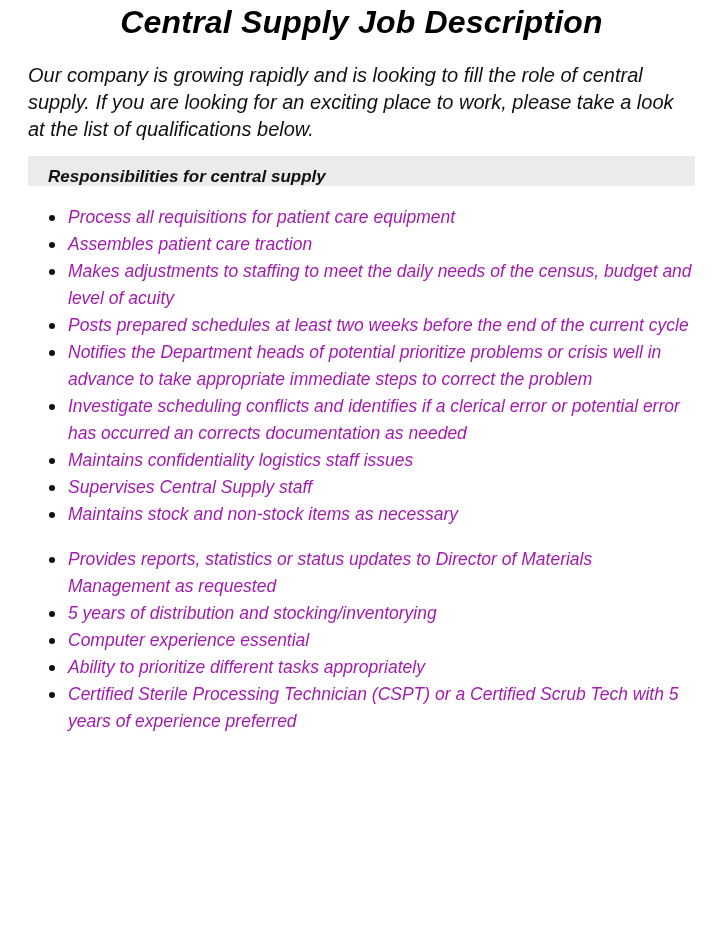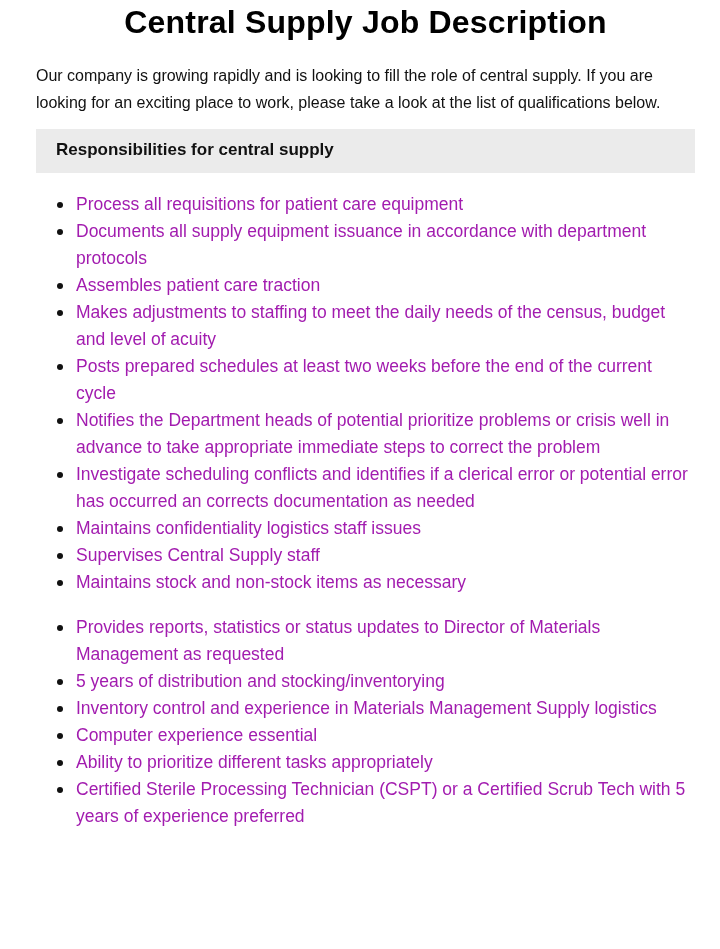--- a/index.html
+++ b/index.html
@@ -8,42 +8,43 @@
       background: #ffffff;
     }
     body {
       width: 720px;
       height: 949px;
       overflow: hidden;
       font-family: "Liberation Sans", "DejaVu Sans", sans-serif;
       color: #111111;
     }
     .page {
-      padding: 0 25px 0 36px;
+      padding: 0 25px 0 28px;
+      font-style: italic;
     }
     h1 {
       margin: 0;
       padding-top: 2px;
       text-align: center;
       font-size: 32px;
       font-weight: bold;
       line-height: 40px;
       color: #000;
       letter-spacing: 0.2px;
     }
     .intro {
       margin: 20px 0 0 0;
-      font-size: 16px;
+      font-size: 20px;
       line-height: 27px;
       color: #111;
     }
     .section-header {
       margin-top: 13px;
       background: #ebebeb;
-      height: 44px;
+      height: 30px;
       line-height: 42px;
       padding-left: 20px;
       font-size: 17px;
       font-weight: bold;
       color: #111;
     }
     ul.items {
       margin: 18px 0 0 0;
       padding: 0 0 0 40px;
       list-style: none;
@@ -70,32 +71,30 @@
 </head>
 <body>
 
 <div class="page">
   <h1>Central Supply Job Description</h1>
   <p class="intro">Our company is growing rapidly and is looking to fill the role of central supply. If you are looking for an exciting place to work, please take a look at the list of qualifications below.</p>
 
   <div class="section-header">Responsibilities for central supply</div>
   <ul class="items">
     <li><span class="bullet"></span><span>Process all requisitions for patient care equipment</span></li>
-    <li><span class="bullet"></span><span>Documents all supply equipment issuance in accordance with department protocols</span></li>
     <li><span class="bullet"></span><span>Assembles patient care traction</span></li>
     <li><span class="bullet"></span><span>Makes adjustments to staffing to meet the daily needs of the census, budget and level of acuity</span></li>
     <li><span class="bullet"></span><span>Posts prepared schedules at least two weeks before the end of the current cycle</span></li>
     <li><span class="bullet"></span><span>Notifies the Department heads of potential prioritize problems or crisis well in advance to take appropriate immediate steps to correct the problem</span></li>
     <li><span class="bullet"></span><span>Investigate scheduling conflicts and identifies if a clerical error or potential error has occurred an corrects documentation as needed</span></li>
     <li><span class="bullet"></span><span>Maintains confidentiality logistics staff issues</span></li>
     <li><span class="bullet"></span><span>Supervises Central Supply staff</span></li>
     <li><span class="bullet"></span><span>Maintains stock and non-stock items as necessary</span></li>
   </ul>
 
   <ul class="items">
     <li><span class="bullet"></span><span>Provides reports, statistics or status updates to Director of Materials Management as requested</span></li>
     <li><span class="bullet"></span><span>5 years of distribution and stocking/inventorying</span></li>
-    <li><span class="bullet"></span><span>Inventory control and experience in Materials Management Supply logistics</span></li>
     <li><span class="bullet"></span><span>Computer experience essential</span></li>
     <li><span class="bullet"></span><span>Ability to prioritize different tasks appropriately</span></li>
     <li><span class="bullet"></span><span>Certified Sterile Processing Technician (CSPT) or a Certified Scrub Tech with 5 years of experience preferred</span></li>
   </ul>
 </div>
 
 </body></html>

